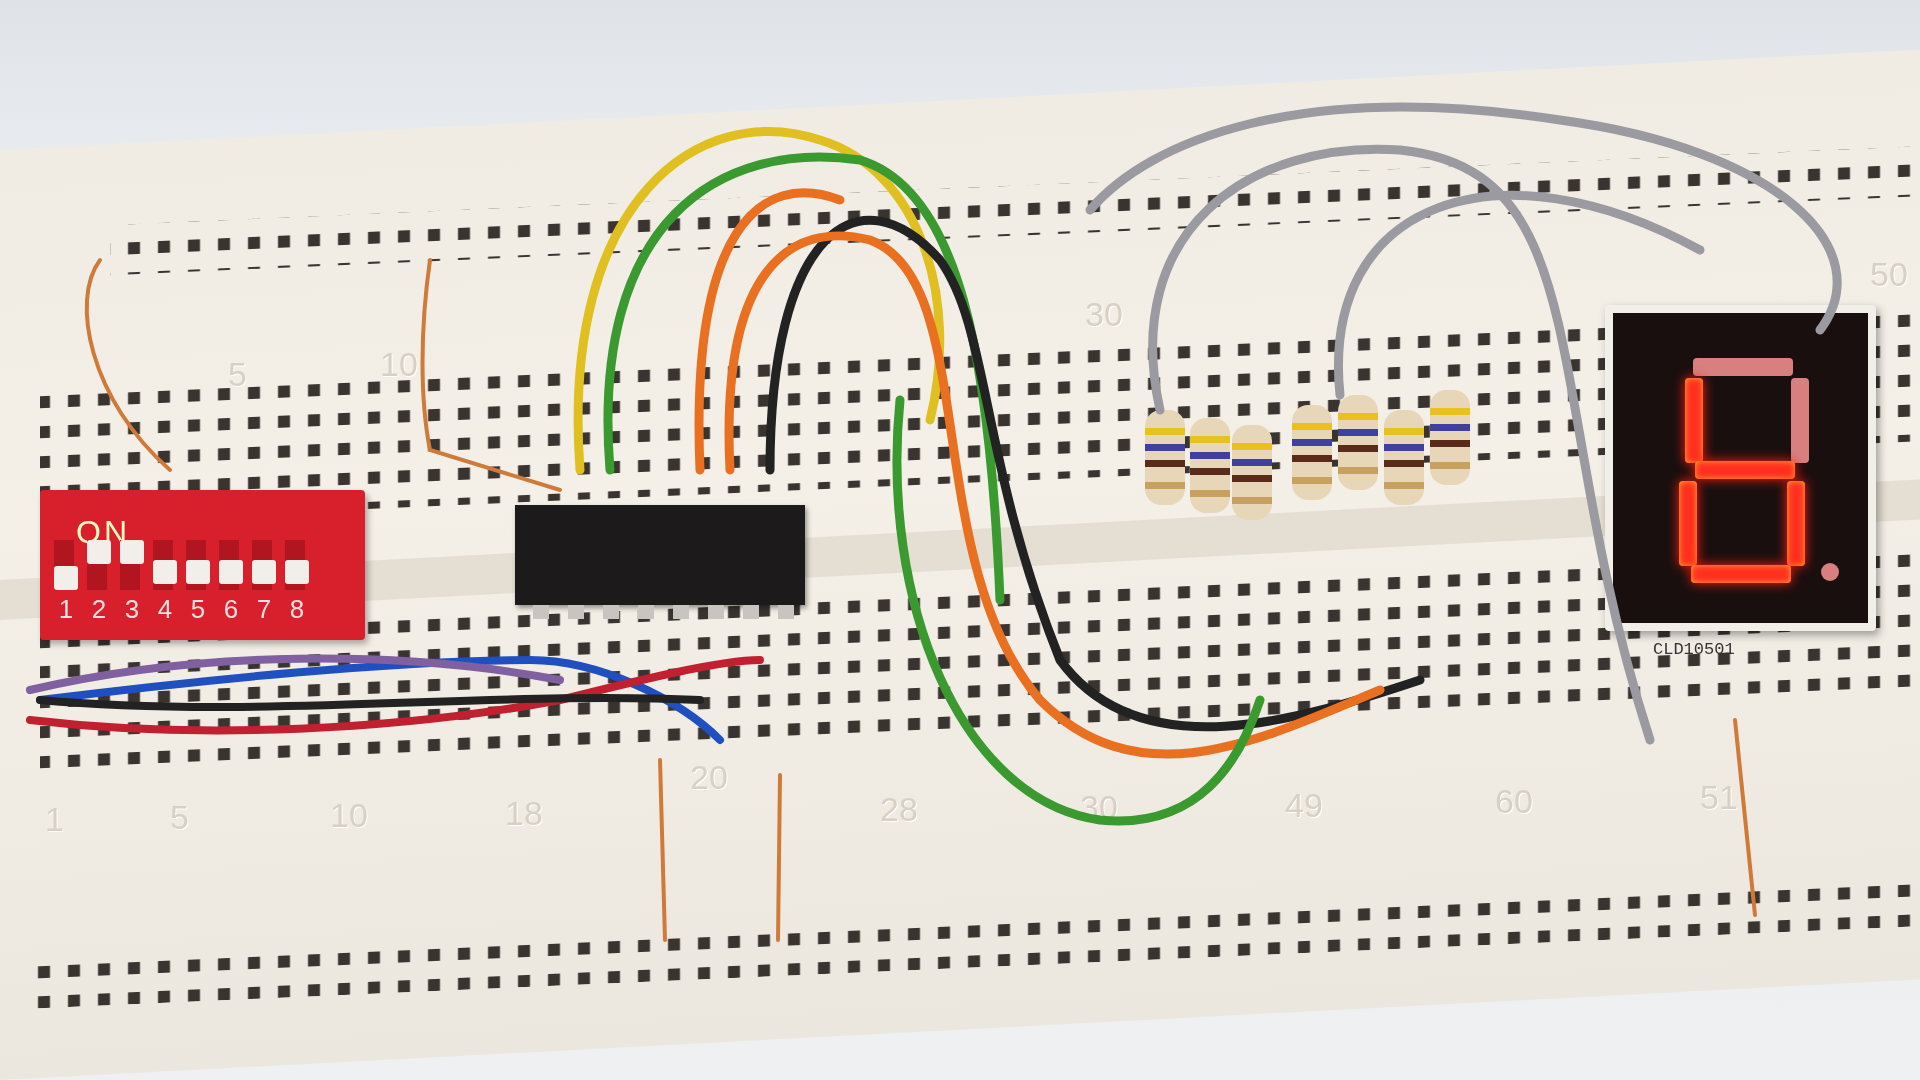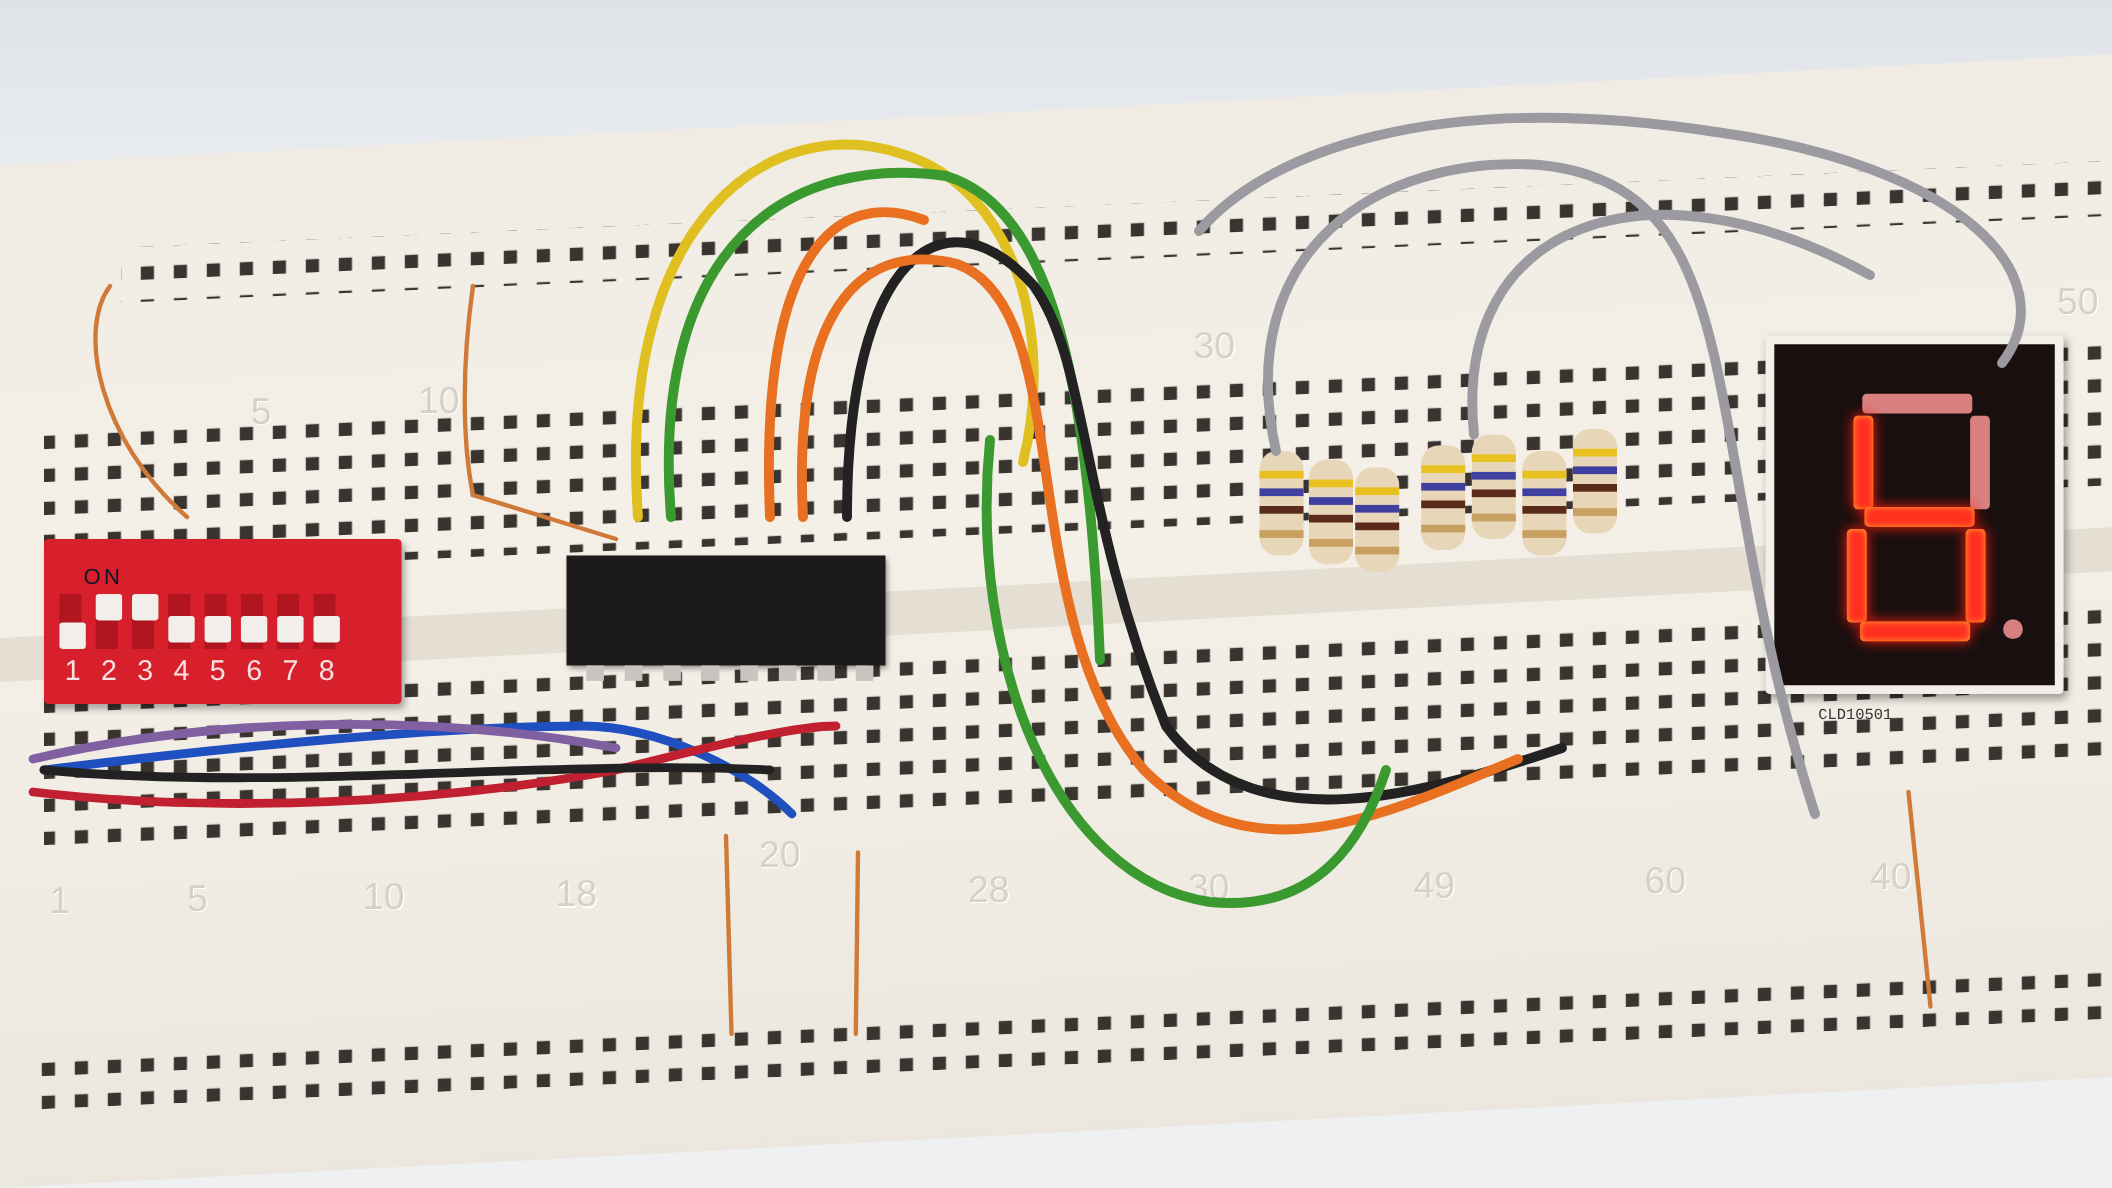--- a/index.html
+++ b/index.html
@@ -4,30 +4,30 @@
 <style>
 html,body{margin:0;padding:0;}
 body{width:1920px;height:1080px;overflow:hidden;background:linear-gradient(180deg,#dfe3e8 0%,#e9ecef 15%,#eef0f1 100%);font-family:"Liberation Sans",sans-serif;position:relative;}
 .board{position:absolute;left:0;top:150px;width:1920px;height:930px;background:linear-gradient(180deg,#f0ece4 0%,#f4f0e8 40%,#ece7de 100%);transform:skewY(-3deg);transform-origin:0 0;}
 .rail{position:absolute;left:20px;right:0;height:120px;}
 .rail.top{top:40px;}
 .rail.bot{top:760px;}
 .num{position:absolute;color:#d8d0c4;font-size:34px;text-shadow:1px 1px 0 #fff;}
 .channel{position:absolute;left:0;right:0;top:430px;height:40px;background:#e4ded3;}
 .dip{position:absolute;left:40px;top:490px;width:325px;height:150px;background:#d8202c;border-radius:4px;box-shadow:3px 4px 6px rgba(0,0,0,.3);}
-.dip .on{position:absolute;left:36px;top:24px;color:#0f172a;font-size:20px;letter-spacing:3px;}
+.dip .on{position:absolute;left:36px;top:24px;color:#fef9c3;font-size:32px;letter-spacing:3px;}
 .dip .sw{position:absolute;top:50px;width:20px;height:50px;background:#b01520;}
 .dip .knob{position:absolute;left:0;width:24px;height:24px;background:#f2eeea;border-radius:3px;}
 .dip .lbl{position:absolute;top:104px;color:#f6e0e0;font-size:26px;width:24px;text-align:center;}
 .ic{position:absolute;left:515px;top:505px;width:290px;height:100px;background:#1c1a1a;box-shadow:2px 3px 5px rgba(0,0,0,.4);}
 .ic .pin{position:absolute;bottom:-14px;width:16px;height:14px;background:#c8c4c0;}
 .seg7{position:absolute;left:1605px;top:305px;width:255px;height:310px;background:#1a0f0f;border:8px solid #f2efe9;border-radius:4px;box-shadow:3px 4px 8px rgba(0,0,0,.35);}
 .seg{position:absolute;background:#ff3020;box-shadow:0 0 12px #ff2010,inset 0 0 6px #ffb030;border-radius:4px;}
 .seg.off{background:#d88080;box-shadow:none;}
-.seg7 .part{position:absolute;bottom:-36px;left:40px;font-family:"Liberation Mono",monospace;font-size:14px;color:#333;}
+.seg7 .part{position:absolute;bottom:-36px;left:40px;font-family:"Liberation Mono",monospace;font-size:17px;color:#333;}
 .res{position:absolute;width:40px;height:95px;background:#e8d6b8;border-radius:16px;}
 .res i{position:absolute;left:0;right:0;height:7px;display:block;}
 .wire{position:absolute;fill:none;stroke-linecap:round;}
 </style>
 </head>
 <body>
 
 <div class="board">
   <div class="rail top"></div>
   <div class="channel"></div>
@@ -57,21 +57,21 @@
 <div>
   <span class="num" style="left:45px;top:800px">1</span>
   <span class="num" style="left:170px;top:798px">5</span>
   <span class="num" style="left:330px;top:796px">10</span>
   <span class="num" style="left:505px;top:794px">18</span>
   <span class="num" style="left:690px;top:758px">20</span>
   <span class="num" style="left:880px;top:790px">28</span>
   <span class="num" style="left:1080px;top:788px">30</span>
   <span class="num" style="left:1285px;top:786px">49</span>
   <span class="num" style="left:1495px;top:782px">60</span>
-  <span class="num" style="left:1700px;top:778px">40</span>
+  <span class="num" style="left:1700px;top:778px">51</span>
 </div>
 
 <div class="dip">
   <span class="on">ON</span>
   <div class="sw" style="left:14px">
       <div class="knob" style="top:26px"></div>
     </div>
   <div class="sw" style="left:47px">
       <div class="knob" style="top:0"></div>
     </div>

